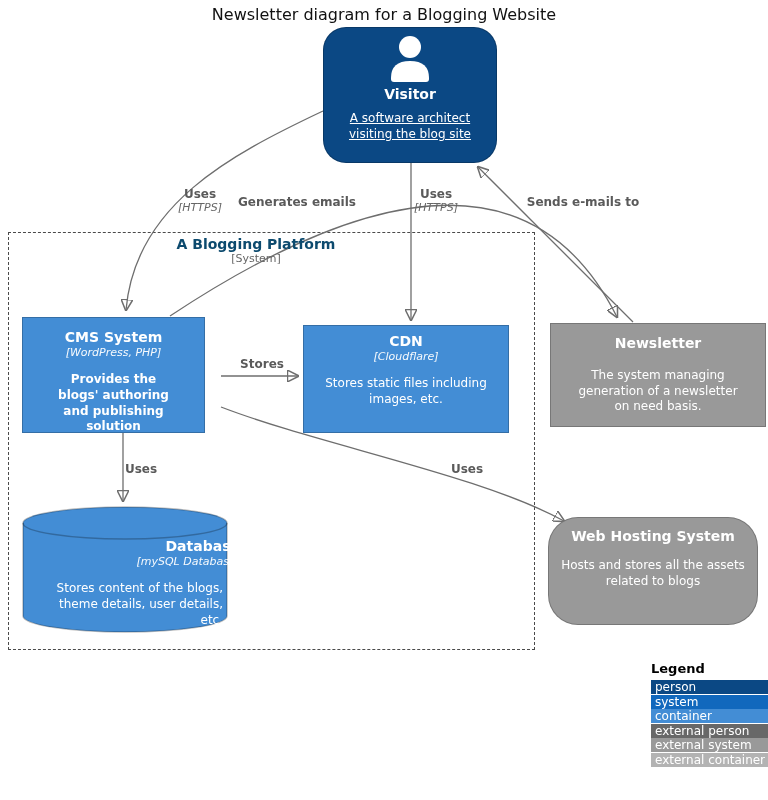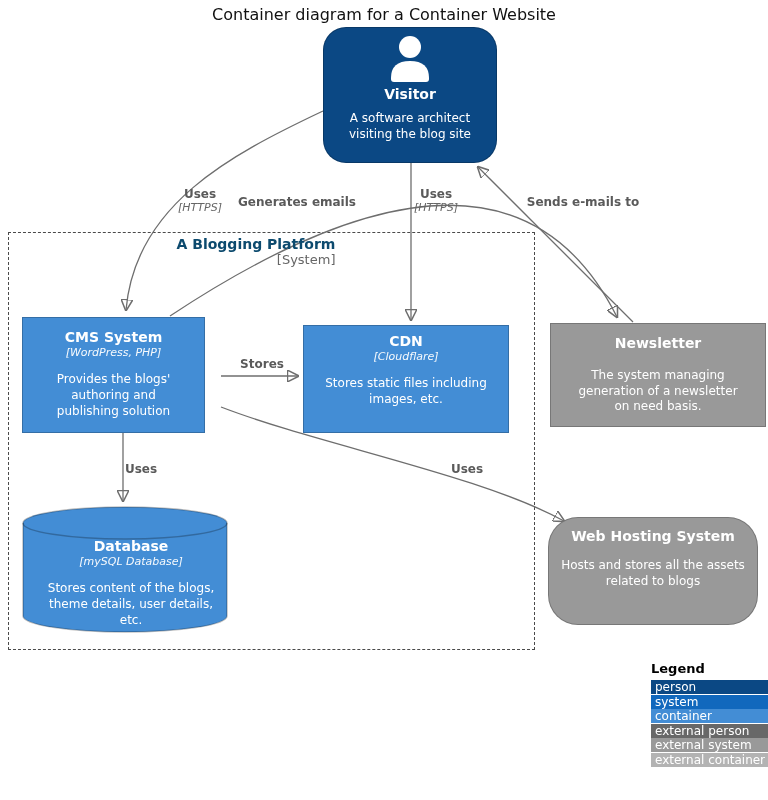--- a/index.html
+++ b/index.html
@@ -14,46 +14,46 @@
   
   .boundary{
     position:absolute; left:8px; top:232px; width:525px; height:416px;
     border:1px dashed #4a4a4a; z-index:0;
   }
   .boundary-label{
     position:absolute; left:256px; top:236px; transform:translateX(-50%);
     text-align:center; z-index:3; white-space:nowrap;
   }
   .boundary-label .b-title{font-size:14px; font-weight:bold; color:#0c4a6e;}
-  .boundary-label .b-sub{font-size:13px; color:#666;text-align:right;}
+  .boundary-label .b-sub{font-size:11px; color:#666;}
   
   svg.edges{position:absolute; left:0; top:0; z-index:1;}
   svg.edges path{fill:none; stroke:#6e6e6e; stroke-width:1.3px;}
   
   .node{
     position:absolute; z-index:2; color:#fff; text-align:center;
     box-sizing:border-box; border:1px solid rgba(0,0,0,0.22);
   }
   .node .title{font-size:14px; font-weight:bold; line-height:1.2;}
   .node .sub{font-size:11px; font-style:italic; line-height:1.2; opacity:.95;}
   .node .desc{font-size:12px; line-height:1.32; margin-top:13px;}
   .node-visitor{left:323px; top:27px;  width:174px; height:136px; padding-top:6px;}
-  .node-visitor .desc{margin-top:8px; padding:0 8px;}
+  .node-visitor .desc{margin-top:8px; padding:0 8px;text-decoration:underline;}
   .node-cms{left:22px;  top:317px; width:183px; height:116px; padding-top:11px;}
-  .node-cms .desc{padding:0 28px;}
+  .node-cms .desc{padding:0 28px;font-weight:bold;}
   .node-cdn{left:303px; top:325px; width:206px; height:108px; padding-top:7px;}
   .node-cdn .desc{padding:0 9px;}
   .node-newsletter{left:550px; top:323px; width:216px; height:104px; padding-top:11px;}
   .node-newsletter .desc{padding:0 24px; margin-top:16px;}
   .node-webhosting{left:548px; top:517px; width:210px; height:108px; padding-top:10px;border-radius:30px;}
   .node-webhosting .desc{padding:0 12px; }
   
   .node-database{
     left:22px; top:505px; width:218px; height:128px;
-    border:none; background:transparent;
+    border:none; background:transparent;text-align:right;
   }
   .node-database svg{position:absolute; left:0; top:0;}
   .node-database .db-content{position:relative; z-index:1; padding-top:33px;}
   .node-database .desc{padding:0 17px;}
   
   .person-icon{display:block; margin:2px auto 2px auto;}
   
   .edge-label{
     position:absolute; z-index:3; transform:translateX(-50%);
     text-align:center; white-space:nowrap; line-height:1.15;
@@ -66,21 +66,21 @@
   .legend .legend-row{
     height:14px; line-height:14px; font-size:12px; color:#fff;
     padding-left:4px; margin-bottom:0.5px; overflow:hidden;
   }
 </style>
 </head>
 <body>
 
 <div id="canvas">
 
-  <div class="diagram-title">Container diagram for a Container Website</div>
+  <div class="diagram-title">Newsletter diagram for a Blogging Website</div>
 
   <div class="boundary"></div>
   <div class="boundary-label">
     <div class="b-title">A Blogging Platform</div>
     <div class="b-sub">[System]</div>
   </div>
 
   <svg class="edges" width="768" height="800" viewBox="0 0 768 800">
     <defs>
       <marker id="ah" viewBox="0 0 10 10" refX="9" refY="5" markerWidth="9" markerHeight="9" orient="auto">

